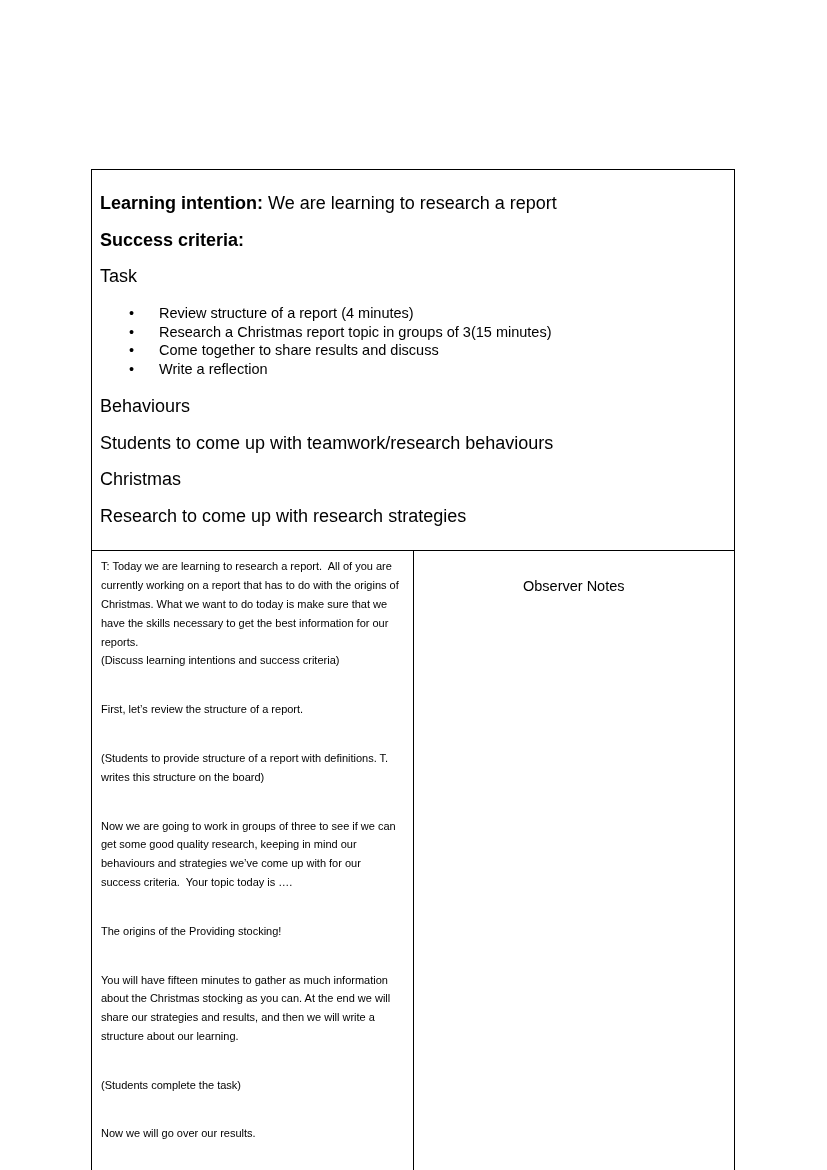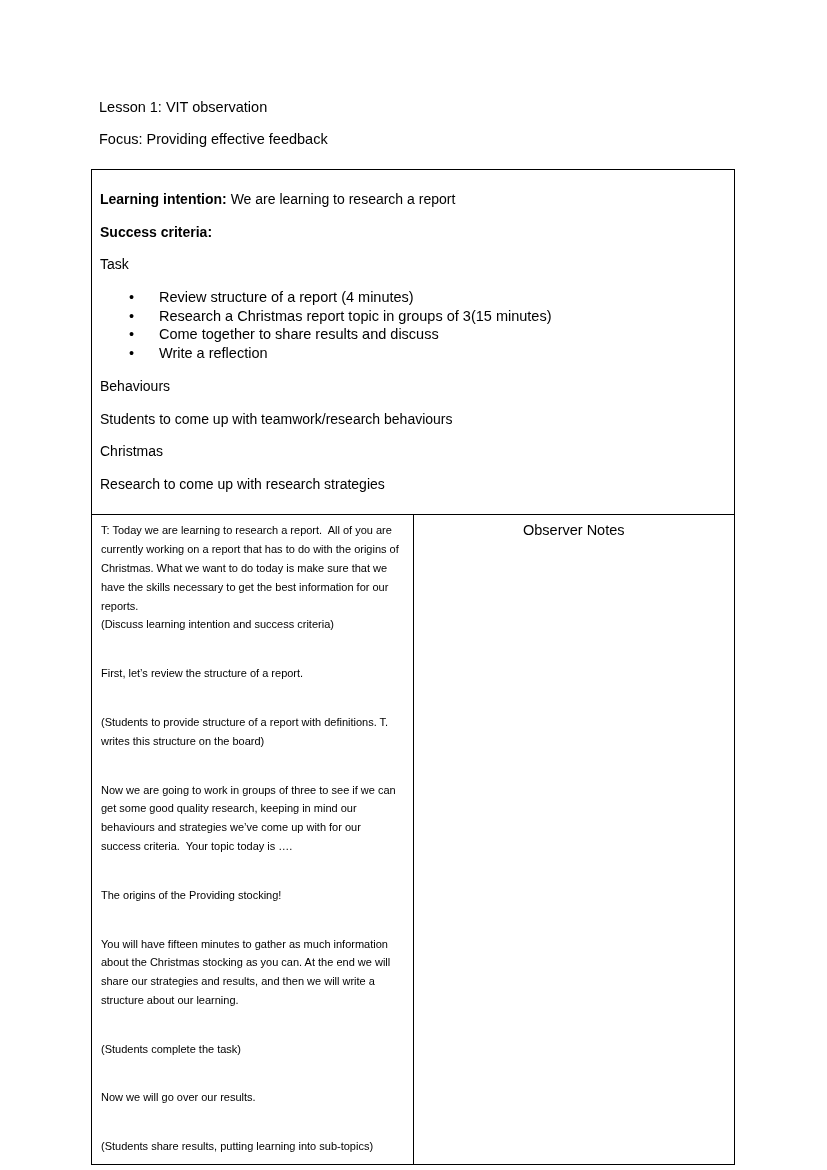--- a/index.html
+++ b/index.html
@@ -43,21 +43,21 @@
   }
   .doc-table td {
     border: 1.4px solid #000000;
     vertical-align: top;
     padding: 0;
   }
   .cell-pad {
     padding: 6px 8px 7px 8px;
   }
   .txt {
-    font-size: 14px;
+    font-size: 18px;
     line-height: 18.6px;
     white-space: pre-wrap;
   }
   .bold { font-weight: bold; }
   .ital { }
   .li-list {
     margin: 0;
     padding: 0;
     list-style: none;
   }
@@ -71,45 +71,41 @@
   .li-item .bullet {
     position: absolute;
     left: 29px;
     top: 0;
     font-size: 14.5px;
     line-height: 18.8px;
   }
   .col-left { width: 372px; }
   .col-right { width: 272px; }
   .left-body { padding: 6px 10px 8px 9px; }
-  .right-body { padding: 6px 8px 8px 8px; }
+  .right-body { padding: 6px 8px 8px 8px; margin-top: 20px; }
   .para {
     font-size: 11px;
     line-height: 18.8px;
     margin: 0;
     white-space: pre-wrap;
   }
   .para.gap { margin-top: 30px; }
   .observer-title {
     font-size: 14.5px;
     line-height: 18.8px;
     text-align: center;
     margin: 0;
     white-space: pre-wrap;
   }
 </style>
 </head>
 <body>
 
 <div class="page">
 
-  <div class="heading-block">
-    <p class="heading-line">Lesson 1: VIT observation</p>
-    <p class="heading-line">Focus: Providing effective feedback</p>
-  </div>
 
   <table class="doc-table">
     <tbody>
       <tr>
         <td colspan="2">
           <div class="cell-pad">
             <p class="txt"><span class="bold">Learning intention:</span><span> We are learning to research a report</span></p>
             <p class="txt bold">Success criteria:</p>
             <p class="txt ital">Task</p>
             <ul class="li-list">
@@ -122,21 +118,21 @@
             <p class="txt">Students to come up with teamwork/research behaviours</p>
             <p class="txt ital">Christmas</p>
             <p class="txt">Research to come up with research strategies</p>
           </div>
         </td>
       </tr>
       <tr>
         <td class="col-left">
           <div class="left-body">
             <p class="para">T: Today we are learning to research a report.  All of you are currently working on a report that has to do with the origins of Christmas. What we want to do today is make sure that we have the skills necessary to get the best information for our reports.</p>
-            <p class="para">(Discuss learning intention and success criteria)</p>
+            <p class="para">(Discuss learning intentions and success criteria)</p>
             <p class="para gap">First, let’s review the structure of a report.</p>
             <p class="para gap">(Students to provide structure of a report with definitions. T. writes this structure on the board)</p>
             <p class="para gap">Now we are going to work in groups of three to see if we can get some good quality research, keeping in mind our behaviours and strategies we’ve come up with for our success criteria.  Your topic today is ….</p>
             <p class="para gap">The origins of the Providing stocking!</p>
             <p class="para gap">You will have fifteen minutes to gather as much information about the Christmas stocking as you can. At the end we will share our strategies and results, and then we will write a structure about our learning.</p>
             <p class="para gap">(Students complete the task)</p>
             <p class="para gap">Now we will go over our results.</p>
             <p class="para gap">(Students share results, putting learning into sub-topics)</p>
 
           </div>

